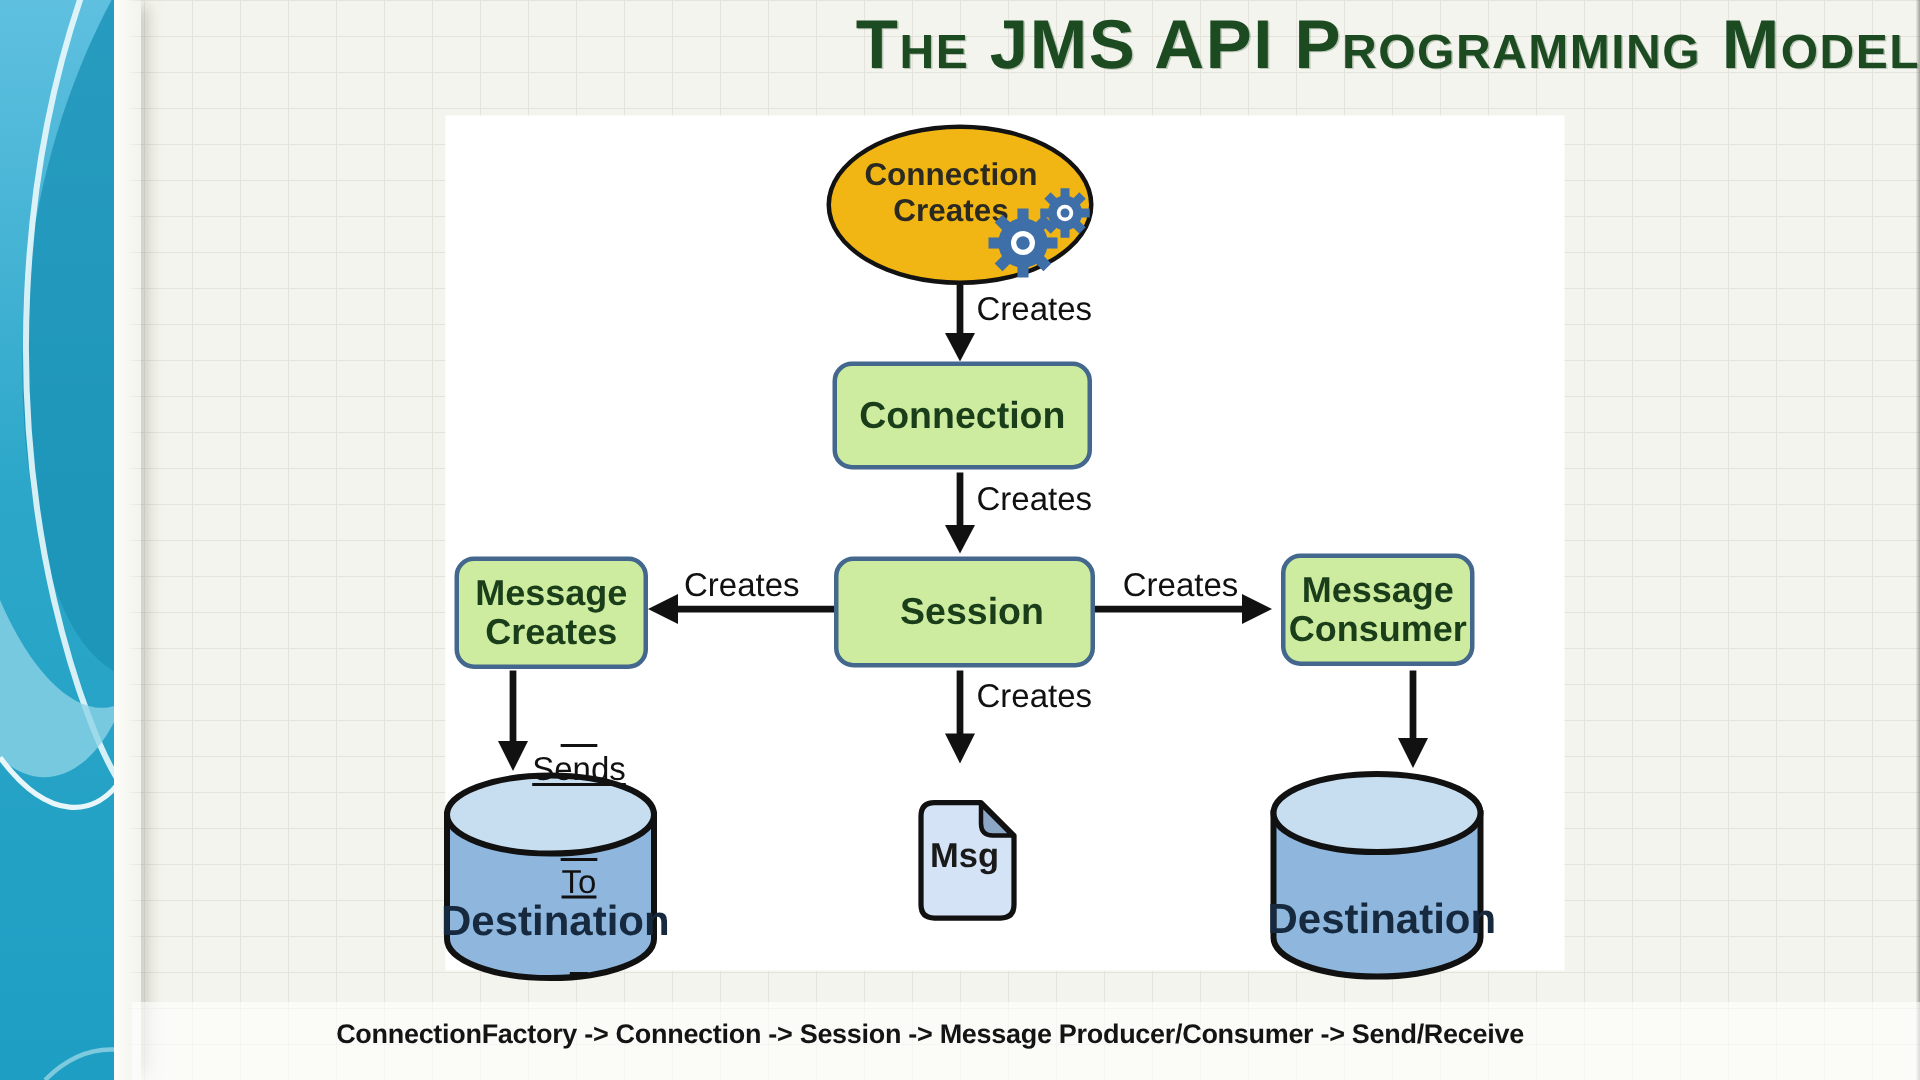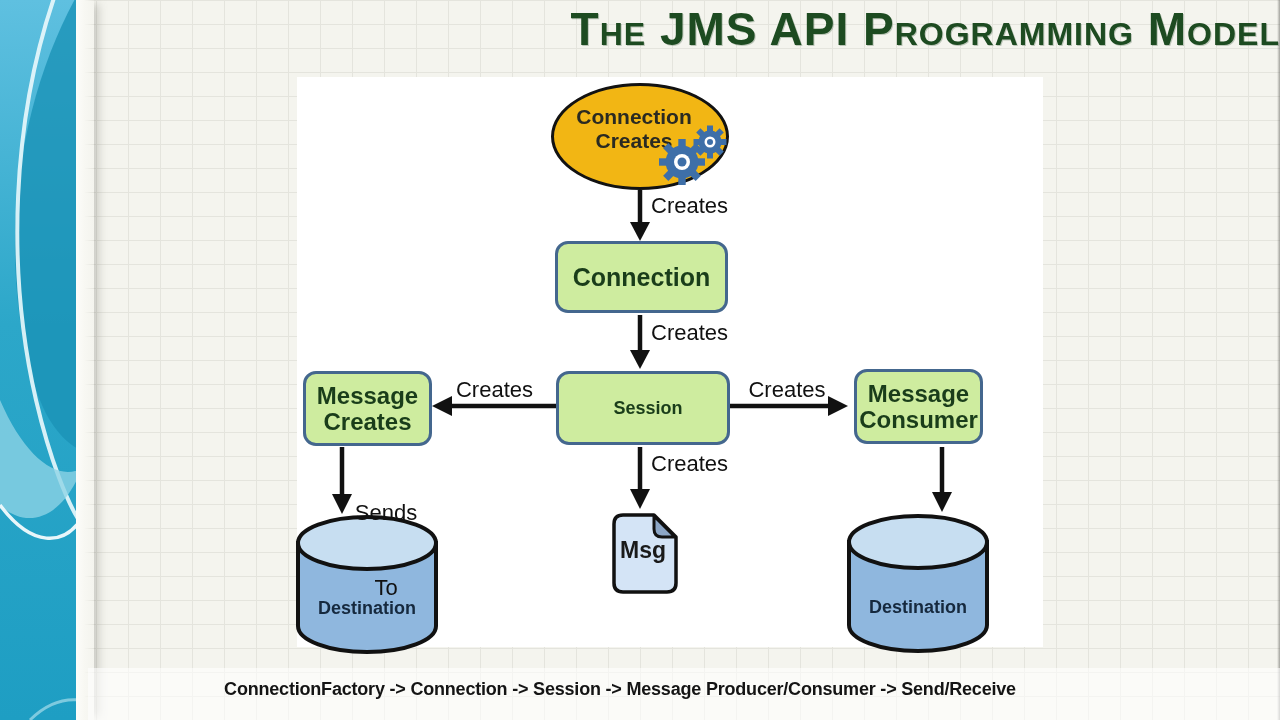--- a/index.html
+++ b/index.html
@@ -46,24 +46,24 @@
     position:absolute;left:551px;top:83px;width:178px;height:107px;
     background:#F2B614;border:3px solid #121212;border-radius:50%;
     display:flex;flex-direction:column;align-items:center;justify-content:center;
     color:#2A2A22;font-weight:bold;font-size:21px;line-height:1.12;box-sizing:border-box;
   }
   .ellipse-node .txt{transform:translate(-6px,-8px);text-align:center;}
   .gears{position:absolute;left:652px;top:118px;width:92px;height:82px;}
   .cyl{position:absolute;}
   .cyl svg{display:block;}
   .cyl-label{
-    position:absolute;left:0;top:84px;width:100%;text-align:center;
-    color:#16293E;font-weight:bold;font-size:18px;
-  }
-  .doc{position:absolute;left:610px;top:511px;width:70px;height:85px;}
+    position:absolute;left:0;top:84px;width:100%;
+    color:#16293E;font-weight:bold;font-size:28px;
+  }
+  .doc{position:absolute;left:610px;top:531px;width:70px;height:85px;}
   .doc-label{
     position:absolute;left:0;top:26px;width:66px;text-align:center;
     color:#1A1A1A;font-weight:bold;font-size:23px;
   }
   
   .elabel{
     position:absolute;color:#111;font-size:22px;line-height:1.15;white-space:pre;
   }
   .elabel.center{text-align:center;}
   
@@ -150,21 +150,21 @@
         <circle r="5.5" fill="#FFFFFF"></circle>
         <circle r="3" fill="#3E6FA8"></circle>
       </g>
     </g>
   </svg>
 
   <div class="node" style="left:555px;top:241px;width:173px;height:72px;font-size:25px;">
     <span>Connection</span>
   </div>
 
-  <div class="node" style="left:556px;top:371px;width:174px;height:74px;font-size:18px;padding-left:10px;">
+  <div class="node" style="left:556px;top:371px;width:174px;height:74px;font-size:25px;padding-left:10px;">
     <span>Session</span>
   </div>
 
   <div class="node" style="left:303px;top:371px;width:129px;height:75px;font-size:24px;">
     <span class="l1">Message</span>
     <span class="l2">Creates</span>
   </div>
 
   <div class="node" style="left:854px;top:369px;width:129px;height:75px;font-size:24px;">
     <span class="l1">Message</span>
@@ -194,21 +194,21 @@
     </svg>
     <div class="doc-label">Msg</div>
   </div>
 
   <span class="elabel" style="left:651px;top:193px;">Creates</span>
   <span class="elabel" style="left:651px;top:320px;">Creates</span>
   <span class="elabel center" style="left:433px;top:377px;width:123px;">Creates</span>
   <span class="elabel center" style="left:726px;top:377px;width:122px;">Creates</span>
   <span class="elabel" style="left:651px;top:451px;">Creates</span>
 
-  <span class="elabel center" style="left:347px;top:449px;width:78px;">
+  <span class="elabel center" style="left:347px;top:449px;width:78px;text-decoration:underline;">
     <span style="display:block;">Sends</span>
     <span style="display:block;">To</span>
   </span>
 
 
   <div class="footer-band"></div>
   <div class="footer-text">ConnectionFactory -&gt; Connection -&gt; Session -&gt; Message Producer/Consumer -&gt; Send/Receive</div>
 
 </div>
 

